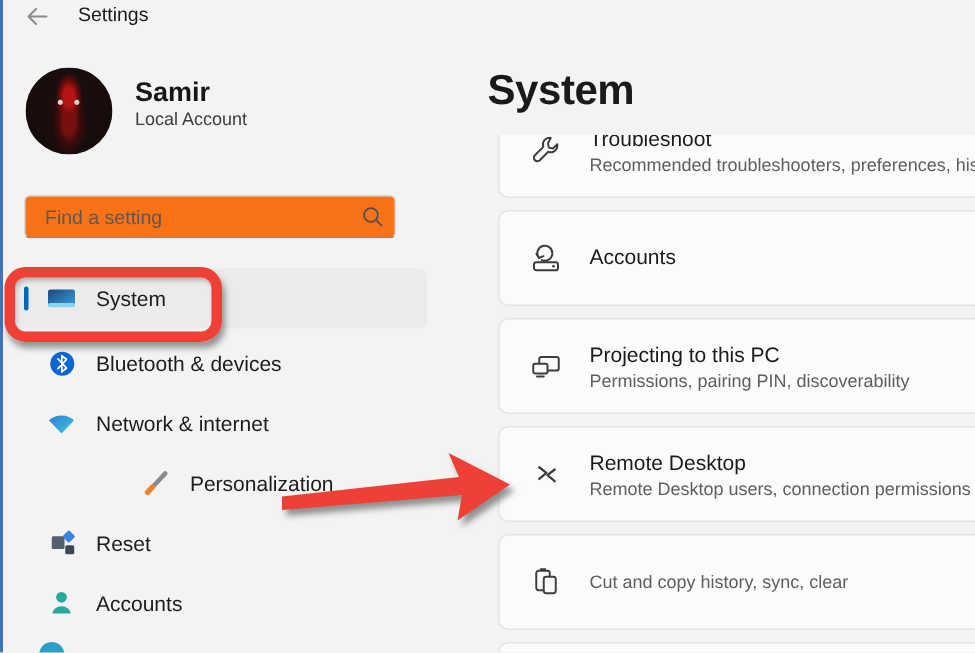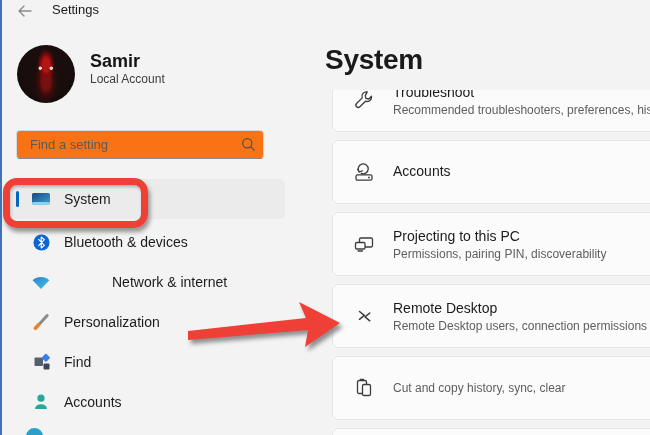--- a/index.html
+++ b/index.html
@@ -138,54 +138,54 @@
 <div class="side-item" style="top:222px;align-items:center;">
   <span class="si-icon">
     <svg width="17" height="17" viewBox="0 0 18 18">
       <circle cx="9" cy="9" r="8.5" fill="#0d66d0"></circle>
       <path d="M6 5.6 L12 12 L8.7 14.8 L8.7 3.2 L12 6 L6 12.4" stroke="#fff" stroke-width="1.2" fill="none" stroke-linejoin="round" stroke-linecap="round"></path>
     </svg>
   </span>
   <span class="si-label">Bluetooth &amp; devices</span>
 </div>
 
-<div class="side-item" style="top:262px;gap:48px;">
+<div class="side-item" style="top:262px;">
   <span class="si-icon">
     <svg width="20" height="16" viewBox="0 0 20 16">
       <defs>
           <linearGradient id="wifig" x1="0" y1="0" x2="1" y2="1">
             <stop offset="0" stop-color="#2e7fd0"></stop>
             <stop offset="1" stop-color="#3ec6e0"></stop>
           </linearGradient>
         </defs>
       <path d="M10 15 L1.6 6.2 A12.5 12.5 0 0 1 18.4 6.2 Z" fill="url(#wifig)" stroke="none"></path>
     </svg>
   </span>
   <span class="si-label">Network &amp; internet</span>
 </div>
 
-<div class="side-item" style="top:302px;">
+<div class="side-item" style="top:302px;justify-content:center;">
   <span class="si-icon">
     <svg width="18" height="18" viewBox="0 0 18 18">
       <path d="M7.2 11.2 L15.2 2.6" stroke="#8a8a8a" stroke-width="3" stroke-linecap="round"></path>
       <path d="M3.4 15.2 L6.6 11.8" stroke="#e8842c" stroke-width="3.6" stroke-linecap="round"></path>
     </svg>
   </span>
   <span class="si-label">Personalization</span>
 </div>
 
 <div class="side-item" style="top:342px;">
   <span class="si-icon">
     <svg width="19" height="19" viewBox="0 0 19 19">
       <rect x="2.5" y="4.5" width="8.5" height="8.5" rx="1" fill="#55606c"></rect>
       <rect x="11.5" y="10.5" width="6" height="6" rx="1" fill="#3e4854"></rect>
       <rect x="10.8" y="1.6" width="6.2" height="6.2" rx="1" fill="#3b82e8" transform="rotate(45 13.9 4.7)"></rect>
     </svg>
   </span>
-  <span class="si-label">Find</span>
+  <span class="si-label">Reset</span>
 </div>
 
 <div class="side-item" style="top:382px;">
   <span class="si-icon">
     <svg width="18" height="18" viewBox="0 0 18 18">
       <circle cx="9" cy="5.2" r="3.6" fill="#2aa79b"></circle>
       <path d="M3 16 a6 4.8 0 0 1 12 0 z" fill="#2aa79b"></path>
     </svg>
   </span>
   <span class="si-label">Accounts</span>

